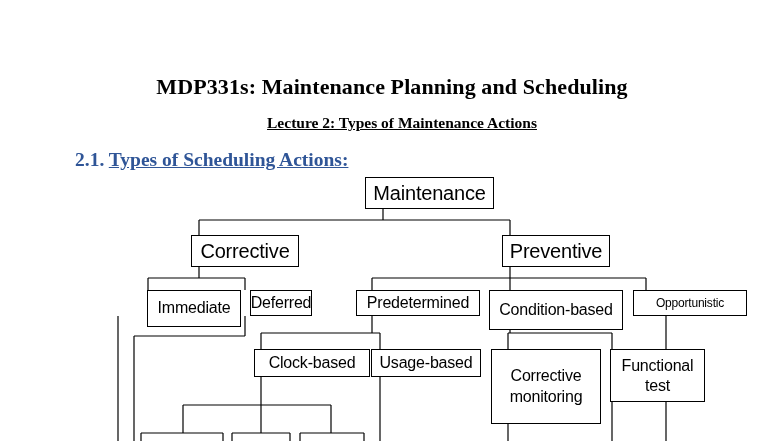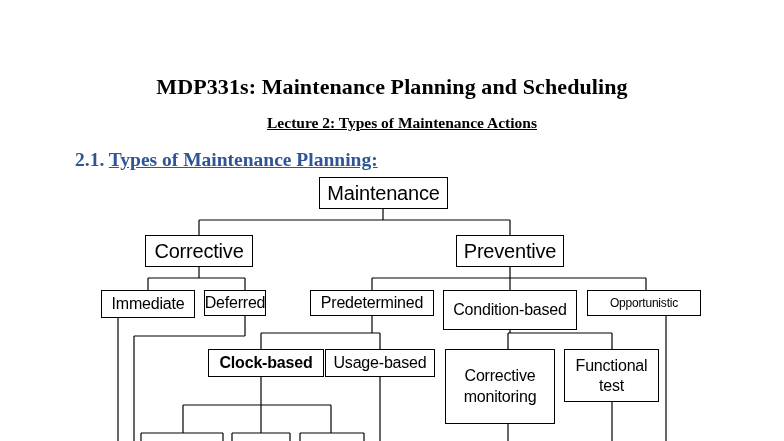--- a/index.html
+++ b/index.html
@@ -22,32 +22,33 @@
     left: 75px; top: 149px; font-weight: bold; font-size: 19.5px; color: #2f5597;
   }
   .section .link { text-decoration: underline; }
   .box {
     position: absolute; box-sizing: border-box;
     border: 1.3px solid #000; background: #fff;
     display: flex; align-items: center; justify-content: center;
     text-align: center; white-space: nowrap; line-height: 1.05;
     font-family: "Liberation Sans", "DejaVu Sans", sans-serif;
     letter-spacing: -0.2px;
+    margin-left: 46px;
   }
   .lines { position: absolute; left: 0; top: 0; width: 784px; height: 441px; }
   .lines line { stroke: #000; stroke-width: 1.2; }
 </style>
 </head>
 <body>
 
 <div class="abs title">MDP331s: Maintenance Planning and Scheduling</div>
 <div class="abs subtitle">Lecture 2: Types of Maintenance Actions</div>
 <div class="abs section">
   <span>2.1.</span>
-  <span class="link">Types of Maintenance Planning:</span>
+  <span class="link">Types of Scheduling Actions:</span>
 </div>
 
 <svg class="lines">
 
   <line x1="383" y1="208" x2="383" y2="220"></line>
   <line x1="199" y1="220" x2="510" y2="220"></line>
   <line x1="199" y1="220" x2="199" y2="235"></line>
   <line x1="510" y1="220" x2="510" y2="235"></line>
 
   <line x1="199" y1="267" x2="199" y2="278"></line>
@@ -95,28 +96,28 @@
   <line x1="300" y1="433" x2="364" y2="433"></line>
   <line x1="300" y1="433" x2="300" y2="441"></line>
   <line x1="364" y1="433" x2="364" y2="441"></line>
 </svg>
 
 <div class="box" style="left:319px;top:177px;width:129px;height:32px;font-size:20px;">Maintenance</div>
 
 <div class="box" style="left:145px;top:235px;width:108px;height:32px;font-size:20px;">Corrective</div>
 <div class="box" style="left:456px;top:235px;width:108px;height:32px;font-size:20px;">Preventive</div>
 
-<div class="box" style="left:101px;top:290px;width:94px;height:28px;font-size:16px;">Immediate</div>
+<div class="box" style="left:101px;top:290px;width:94px;height:37px;font-size:16px;">Immediate</div>
 <div class="box" style="left:204px;top:290px;width:62px;height:26px;font-size:16px;">Deferred</div>
 
 <div class="box" style="left:310px;top:290px;width:124px;height:26px;font-size:16px;">Predetermined</div>
 <div class="box" style="left:443px;top:290px;width:134px;height:40px;font-size:16px;">Condition-based</div>
 <div class="box" style="left:587px;top:290px;width:114px;height:26px;font-size:12px;">Opportunistic</div>
 
-<div class="box" style="left:208px;top:349px;width:116px;height:28px;font-size:16px;font-weight:bold;">Clock-based</div>
+<div class="box" style="left:208px;top:349px;width:116px;height:28px;font-size:16px;">Clock-based</div>
 <div class="box" style="left:325px;top:349px;width:110px;height:28px;font-size:16px;">Usage-based</div>
 
 <div class="box" style="left:445px;top:349px;width:110px;height:75px;font-size:16px;flex-direction:column;line-height:1.3;">
   <span>Corrective</span>
   <span>monitoring</span>
 </div>
 
 <div class="box" style="left:564px;top:349px;width:95px;height:53px;font-size:16px;flex-direction:column;line-height:1.25;">
   <span>Functional</span>
   <span>test</span>

